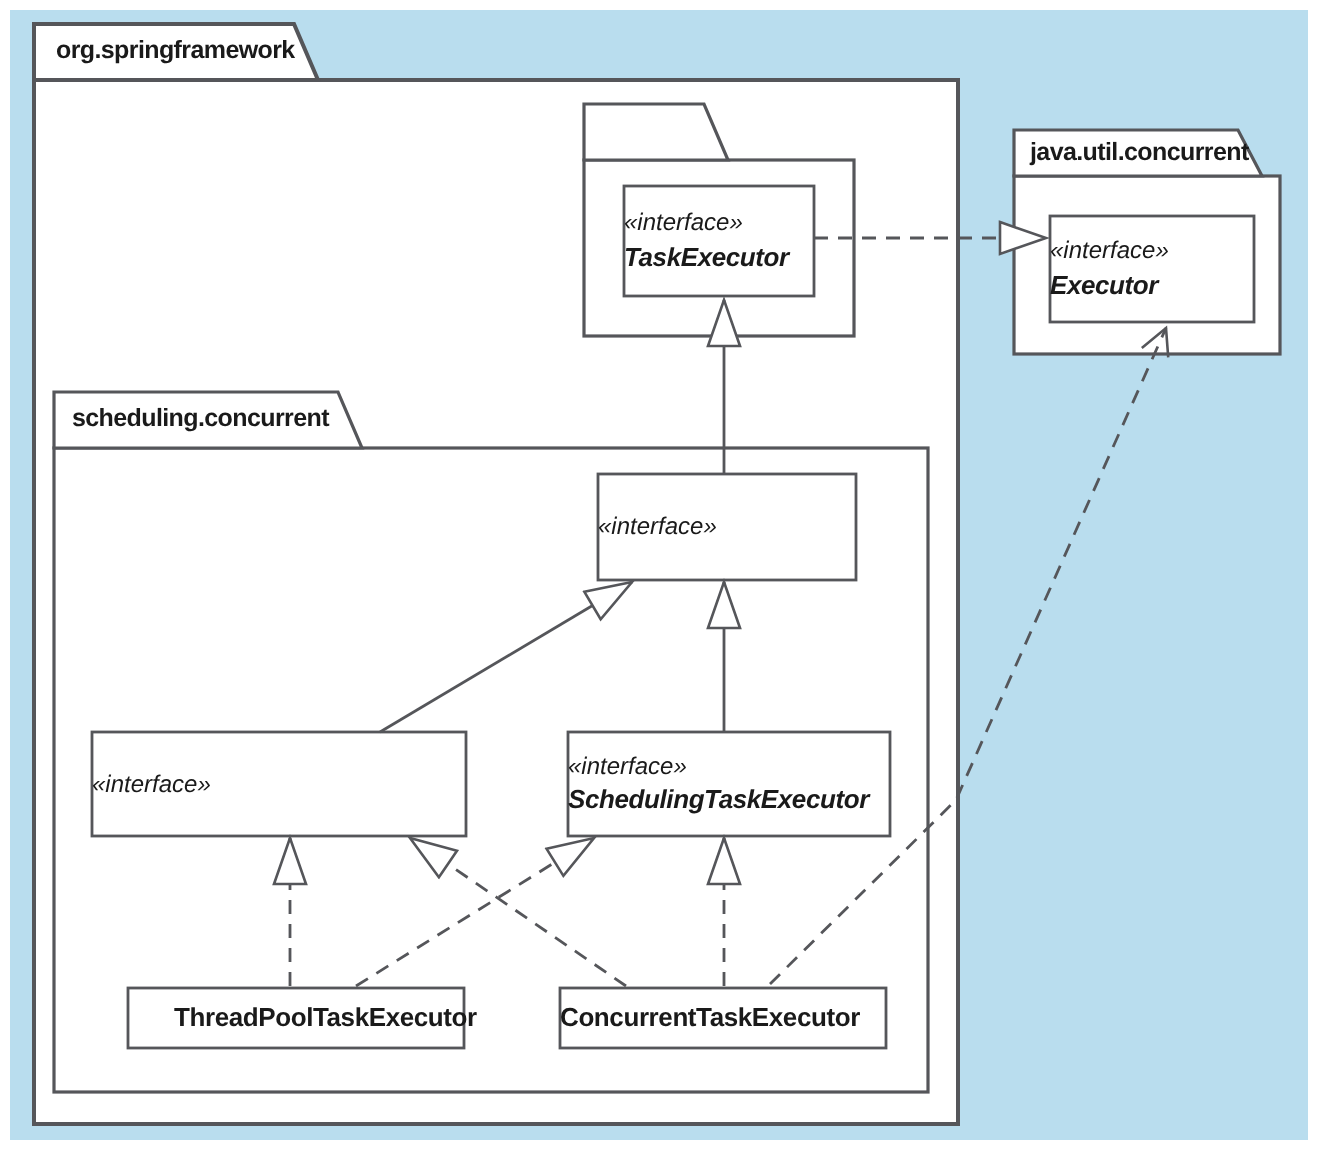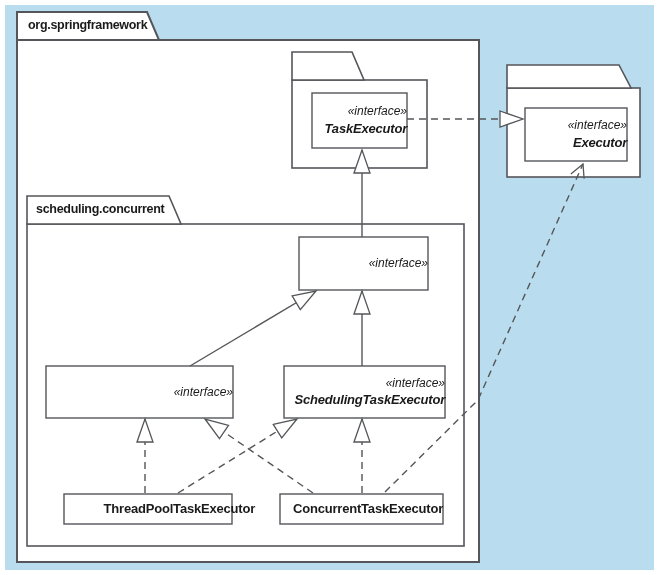--- a/index.html
+++ b/index.html
@@ -4,21 +4,21 @@
 <style>
   html,body{margin:0;padding:0;background:#ffffff;}
   #stage{
     position:relative;width:659px;height:575px;background:#ffffff;overflow:hidden;
     font-family:"Liberation Sans", sans-serif;color:#1a1a1a;
   }
   #blue-panel{position:absolute;left:5px;top:5px;width:649px;height:565px;background:#b9ddee;}
   svg{position:absolute;left:0;top:0;}
   #shape-layer{z-index:1;}
   #connector-layer{z-index:3;pointer-events:none;}
-  .lbl{position:absolute;z-index:2;display:flex;flex-direction:column;align-items:flex-end;justify-content:center;line-height:1.4;}
+  .lbl{position:absolute;z-index:2;display:flex;flex-direction:column;align-items:flex-start;justify-content:center;line-height:1.4;}
   .pkg-label{justify-content:center;align-items:flex-start;font-weight:bold;font-size:12.5px;letter-spacing:-0.3px;}
   .stereo{font-style:italic;font-size:12px;}
   .iname{font-weight:bold;font-style:italic;font-size:13px;letter-spacing:-0.2px;}
   .cname{font-weight:bold;font-size:13px;letter-spacing:-0.2px;}
 </style>
 </head>
 <body>
 
 <div id="stage">
 
@@ -41,20 +41,21 @@
     <rect x="312" y="93" width="95" height="55" fill="#ffffff" stroke="#55565a" stroke-width="1.4"></rect>
     <rect x="525" y="108" width="102" height="53" fill="#ffffff" stroke="#55565a" stroke-width="1.4"></rect>
     <rect x="299" y="237" width="129" height="53" fill="#ffffff" stroke="#55565a" stroke-width="1.4"></rect>
     <rect x="46" y="366" width="187" height="52" fill="#ffffff" stroke="#55565a" stroke-width="1.4"></rect>
     <rect x="284" y="366" width="161" height="52" fill="#ffffff" stroke="#55565a" stroke-width="1.4"></rect>
     <rect x="64" y="494" width="168" height="30" fill="#ffffff" stroke="#55565a" stroke-width="1.4"></rect>
     <rect x="280" y="494" width="163" height="30" fill="#ffffff" stroke="#55565a" stroke-width="1.4"></rect>
   </svg>
 
   <div class="lbl pkg-label" style="left:28px;top:12px;width:120px;height:28px;">org.springframework</div>
+  <div class="lbl pkg-label" style="left:515px;top:65px;width:110px;height:23px;">java.util.concurrent</div>
   <div class="lbl pkg-label" style="left:36px;top:196px;width:138px;height:28px;">scheduling.concurrent</div>
 
   <div class="lbl" style="left:312px;top:93px;width:95px;height:55px;">
     <span class="stereo">«interface»</span>
     <span class="iname">TaskExecutor</span>
   </div>
   <div class="lbl" style="left:525px;top:108px;width:102px;height:53px;">
     <span class="stereo">«interface»</span>
     <span class="iname">Executor</span>
   </div>

